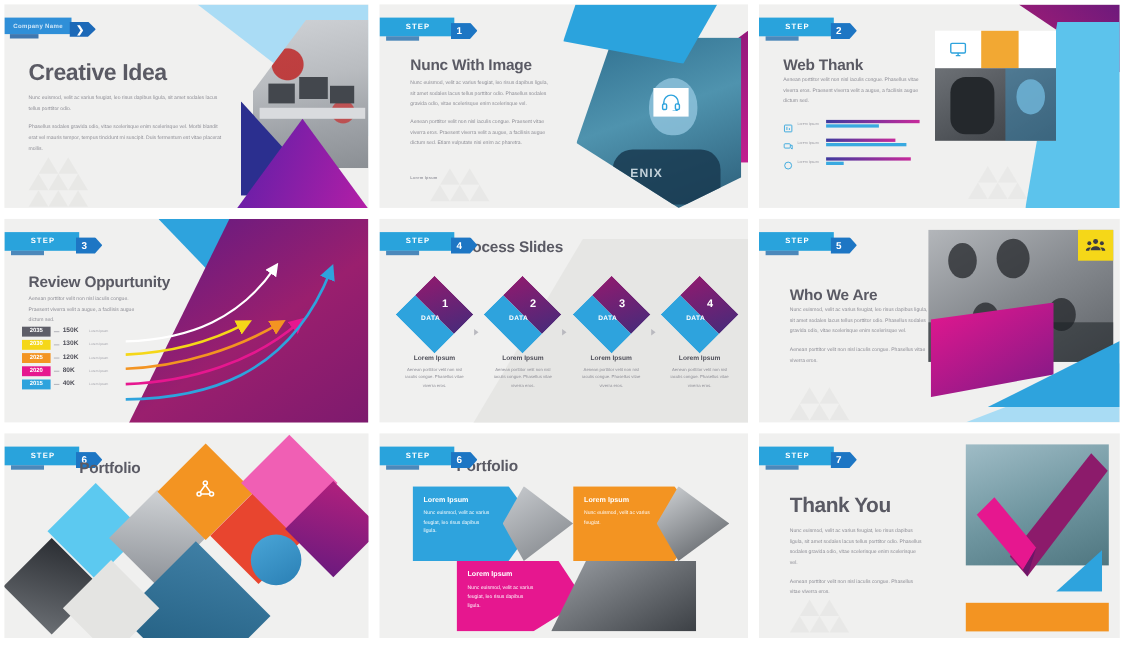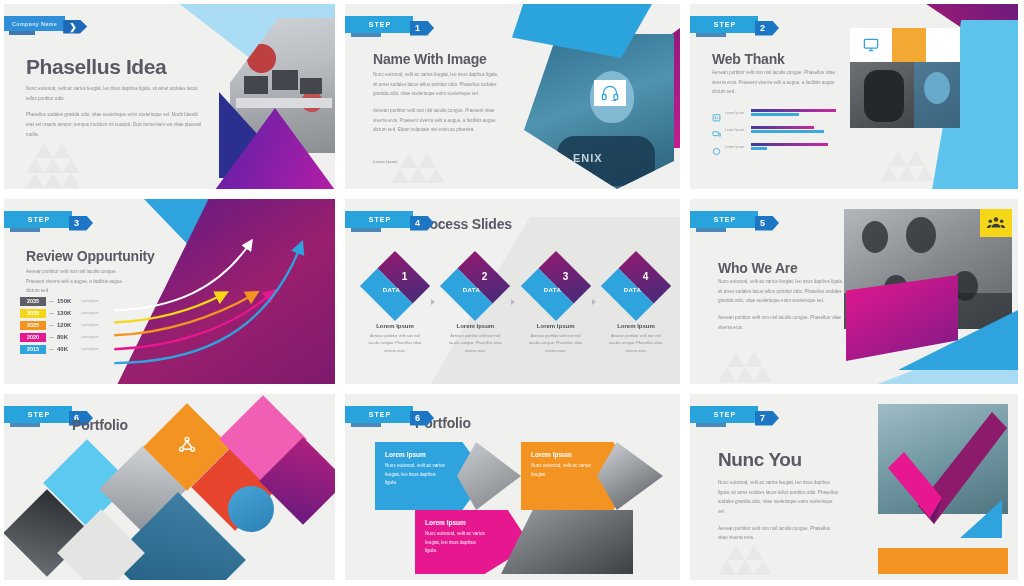--- a/index.html
+++ b/index.html
@@ -143,21 +143,21 @@
 
       <div class="cbadge">
         <div class="tail"></div>
         <div class="ribbon">
           <span>Company Name</span>
         </div>
         <div class="knob">❯</div>
       </div>
 
       <div style="position:absolute;left:22px;top:52px;">
-        <div class="h1">Phasellus Idea</div>
+        <div class="h1">Creative Idea</div>
       </div>
       <div class="body" style="position:absolute;left:22px;top:80px;width:180px;">
         <p>Nunc euismod, velit ac varius feugiat, leo risus dapibus ligula, sit amet sodales lacus tellus porttitor odio.</p>
         <p>Phasellus sodales gravida odio, vitae scelerisque enim scelerisque vel. Morbi blandit erat vel mauris tempor, tempus tincidunt mi suscipit. Duis fermentum est vitae placerat mollis.</p>
       </div>
       <div class="tripat" style="left:22px;top:138px;">
         <i style="left:0;top:16px;"></i>
           <i style="left:18px;top:16px;"></i>
           <i style="left:36px;top:16px;"></i>
         <i style="left:9px;top:1px;"></i>
@@ -192,21 +192,21 @@
         <div class="tail"></div>
         <div class="ribbon">
           <span>STEP</span>
         </div>
         <div class="knob">
           <span>1</span>
         </div>
       </div>
 
       <div style="position:absolute;left:28px;top:48px;">
-        <div class="h2">Name With Image</div>
+        <div class="h2">Nunc With Image</div>
       </div>
       <div class="body" style="position:absolute;left:28px;top:66px;width:128px;">
         <p>Nunc euismod, velit ac varius feugiat, leo risus dapibus ligula, sit amet sodales lacus tellus porttitor odio. Phasellus sodales gravida odio, vitae scelerisque enim scelerisque vel.</p>
         <p>Aenean porttitor velit non nisl iaculis congue. Praesent vitae viverra eros. Praesent viverra velit a augue, a facilisis augue dictum sed. Etiam vulputate nisi enim ac pharetra.</p>
       </div>
       <div class="mini" style="position:absolute;left:28px;top:156px;font-weight:700;">Lorem Ipsum</div>
       <div class="tripat" style="left:46px;top:148px;opacity:.5;">
         <i style="left:0;top:16px;"></i>
           <i style="left:18px;top:16px;"></i>
           <i style="left:36px;top:16px;"></i>
@@ -591,21 +591,21 @@
         <div class="tail"></div>
         <div class="ribbon">
           <span>STEP</span>
         </div>
         <div class="knob">
           <span>7</span>
         </div>
       </div>
 
       <div style="position:absolute;left:28px;top:56px;">
-        <div class="h1" style="font-size:19px;">Nunc You</div>
+        <div class="h1" style="font-size:19px;">Thank You</div>
       </div>
       <div class="body" style="position:absolute;left:28px;top:84px;width:122px;">
         <p>Nunc euismod, velit ac varius feugiat, leo risus dapibus ligula, sit amet sodales lacus tellus porttitor odio. Phasellus sodales gravida odio, vitae scelerisque enim scelerisque vel.</p>
         <p>Aenean porttitor velit non nisl iaculis congue. Phasellus vitae viverra eros.</p>
       </div>
       <div class="tripat" style="left:28px;top:150px;opacity:.5;">
         <i style="left:0;top:16px;"></i>
           <i style="left:18px;top:16px;"></i>
           <i style="left:36px;top:16px;"></i>
         <i style="left:9px;top:1px;"></i>

